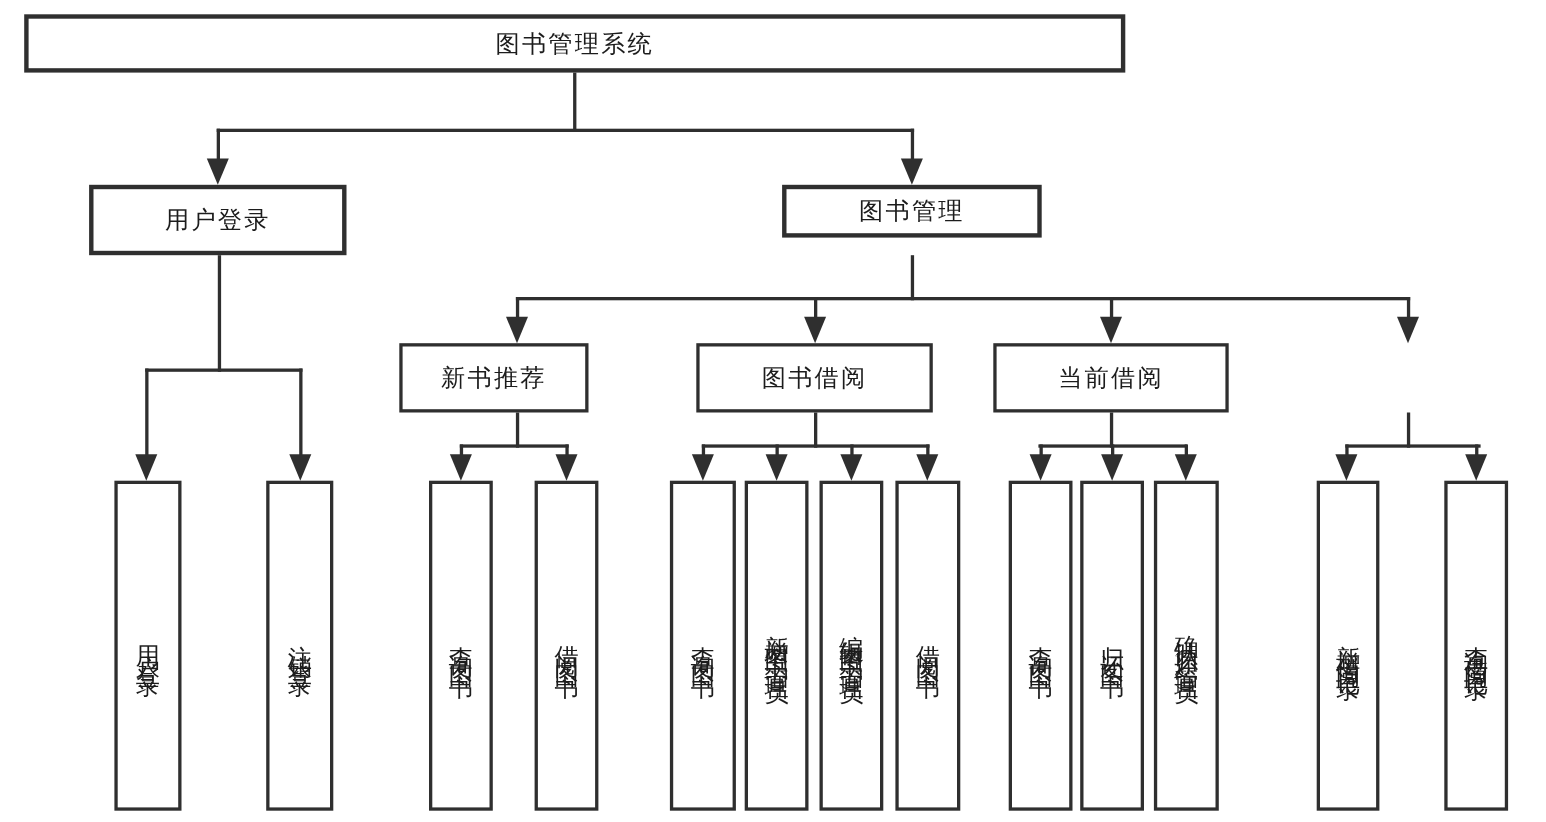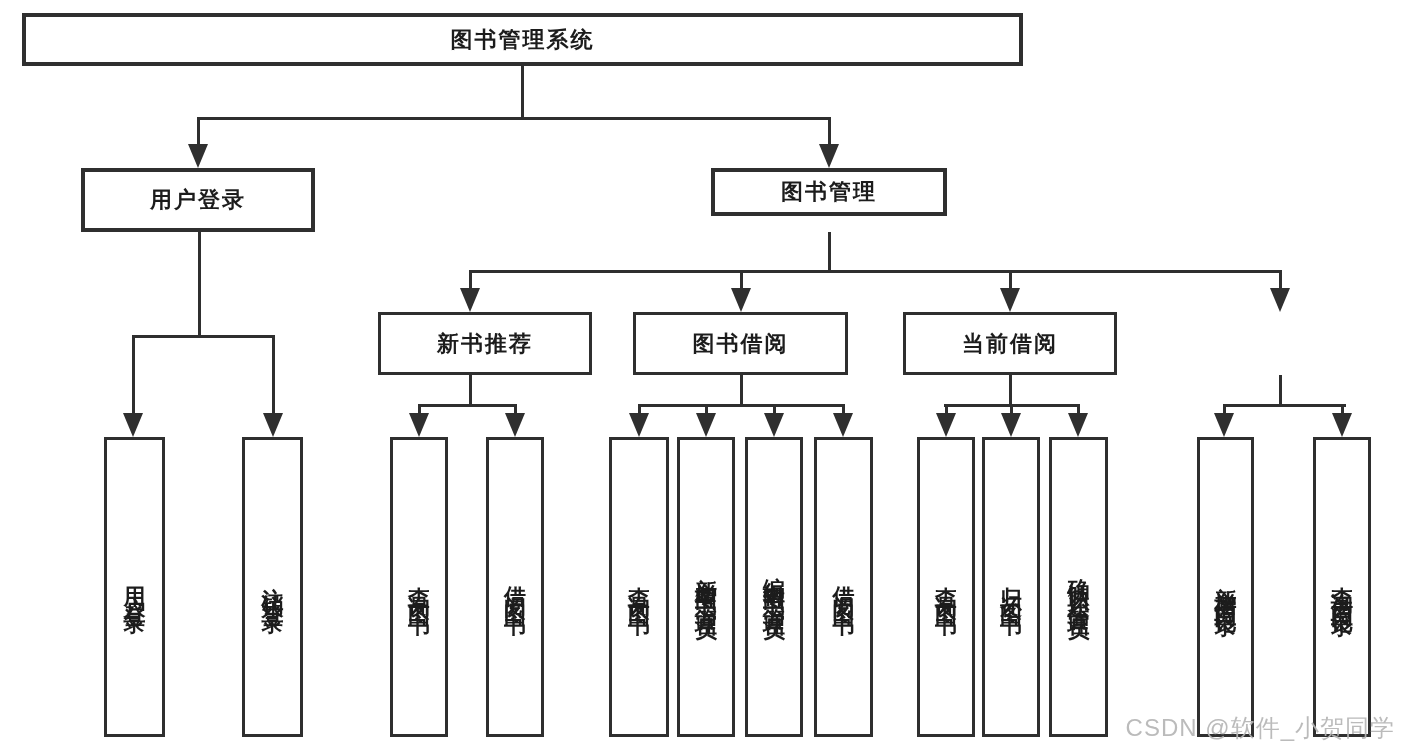--- a/index.html
+++ b/index.html
@@ -18,21 +18,20 @@
   }
   .box{
     position:absolute;
     background:#fff;
     border:3px solid var(--line);
     box-sizing:border-box;
     display:flex;
     align-items:center;
     justify-content:center;
     color:var(--text);
-    font-weight:bold;
   }
   .box.heavy{border-width:4px;}
   .hlabel{
     font-size:22px;
     letter-spacing:2px;
     white-space:nowrap;
   }
   .vlabel{
     writing-mode:vertical-lr;
     text-orientation:mixed;
@@ -74,21 +73,21 @@
     <span class="hlabel">图书管理系统</span>
   </div>
 
   <div class="box heavy" style="left:81px;top:168px;width:234px;height:64px">
     <span class="hlabel">用户登录</span>
   </div>
   <div class="box heavy" style="left:711px;top:168px;width:236px;height:48px">
     <span class="hlabel">图书管理</span>
   </div>
 
-  <div class="box" style="left:378px;top:312px;width:214px;height:63px">
+  <div class="box" style="left:363px;top:312px;width:172px;height:63px">
     <span class="hlabel">新书推荐</span>
   </div>
   <div class="box" style="left:633px;top:312px;width:215px;height:63px">
     <span class="hlabel">图书借阅</span>
   </div>
   <div class="box" style="left:903px;top:312px;width:214px;height:63px">
     <span class="hlabel">当前借阅</span>
   </div>
 
   <div class="box leaf" style="left:104px;top:437px;width:61px;height:300px">
@@ -225,14 +224,13 @@
   <div class="line" style="left:1222.5px;top:403.5px;width:123px;height:3px"></div>
   <div class="arrow" style="left:1214px;top:404px;height:33px">
       <i class="stem"></i>
       <i class="head"></i>
     </div>
   <div class="arrow" style="left:1332px;top:404px;height:33px">
       <i class="stem"></i>
       <i class="head"></i>
     </div>
 
-  <div class="watermark">CSDN @软件_小贺同学</div>
 </div>
 
 </body></html>

